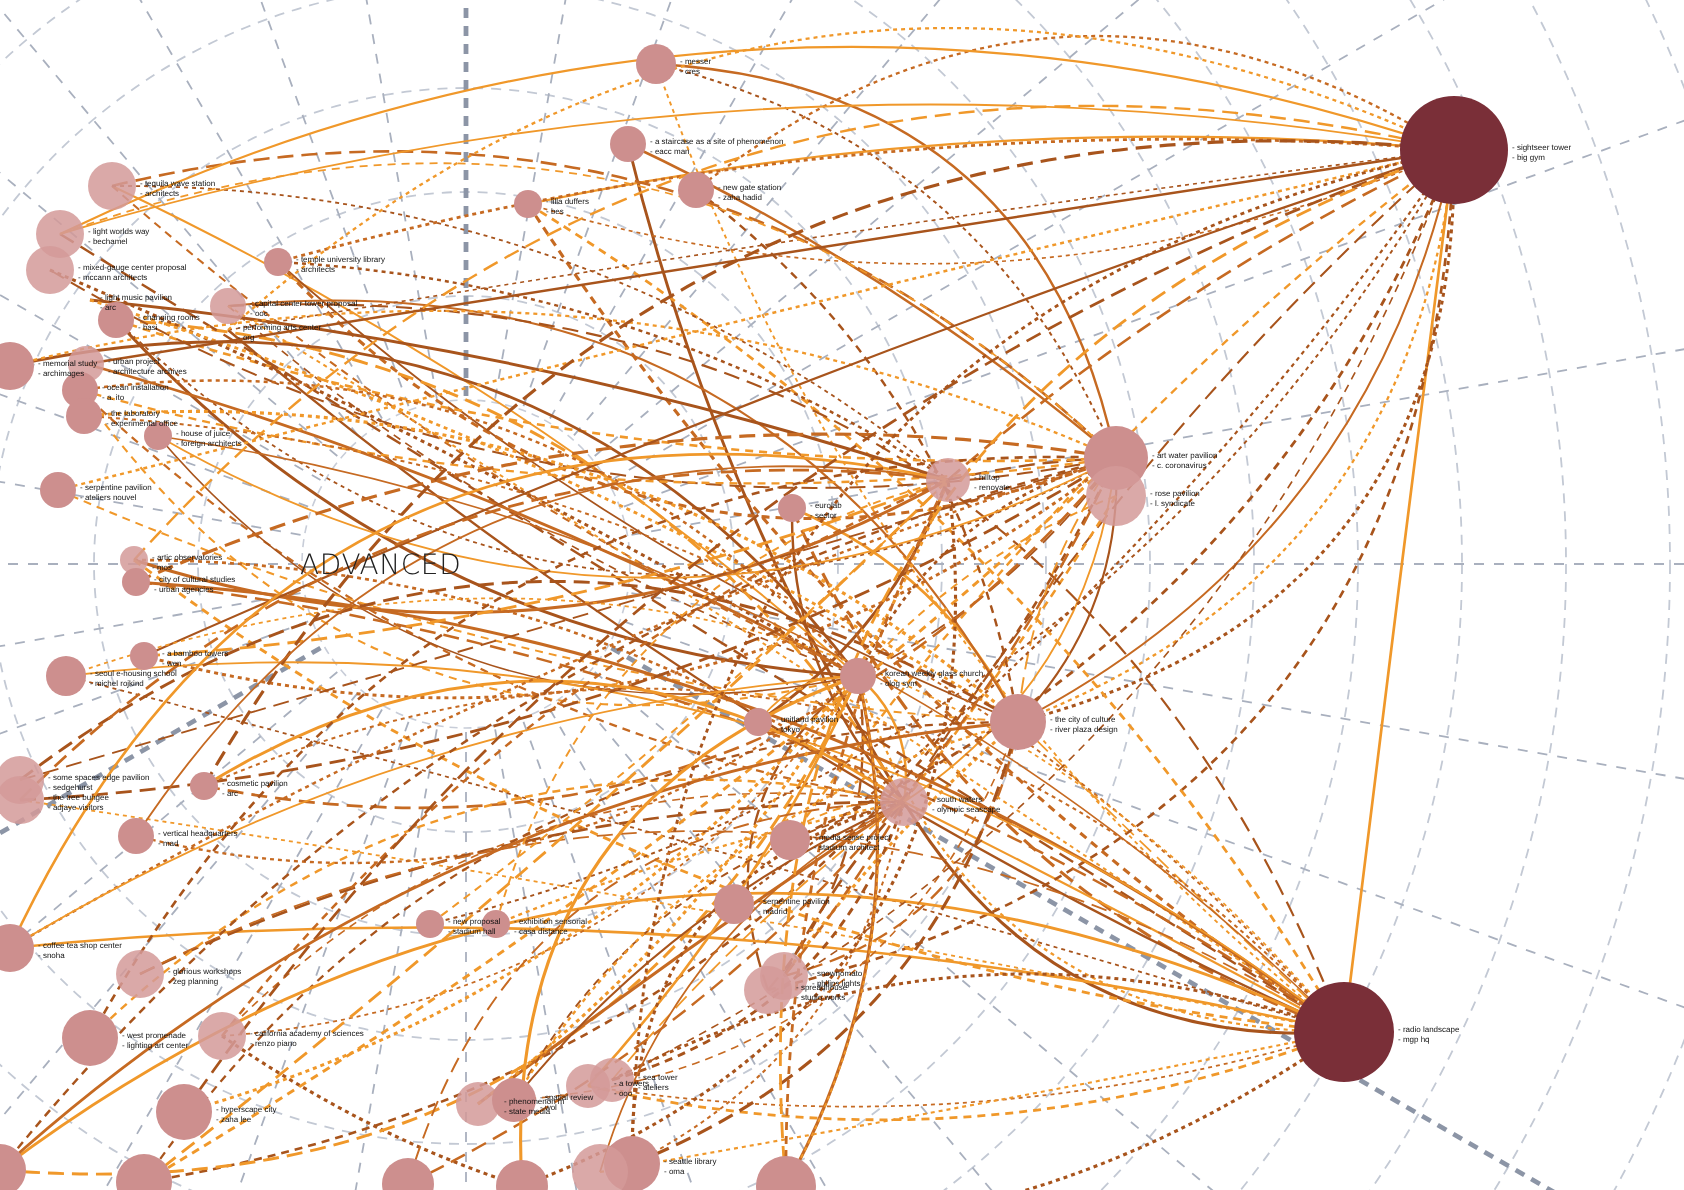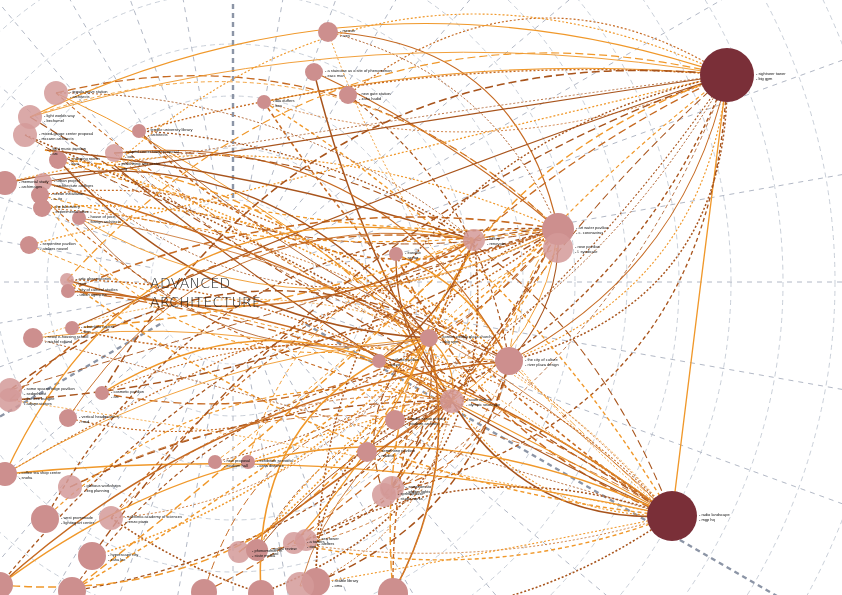--- a/index.html
+++ b/index.html
@@ -494,15 +494,14 @@
         <div>- sea tower</div>
         <div>- ateliers</div>
       </div>
       <div class="lbl" style="left: 332px; top: 578px;">
         <div>- seattle library</div>
         <div>- oma</div>
       </div>
     </div>
   <div class="title">
     <div>ADVANCED</div>
-    <div>ARCHITECTURE</div>
   </div>
 </div>
 
 </body></html>

